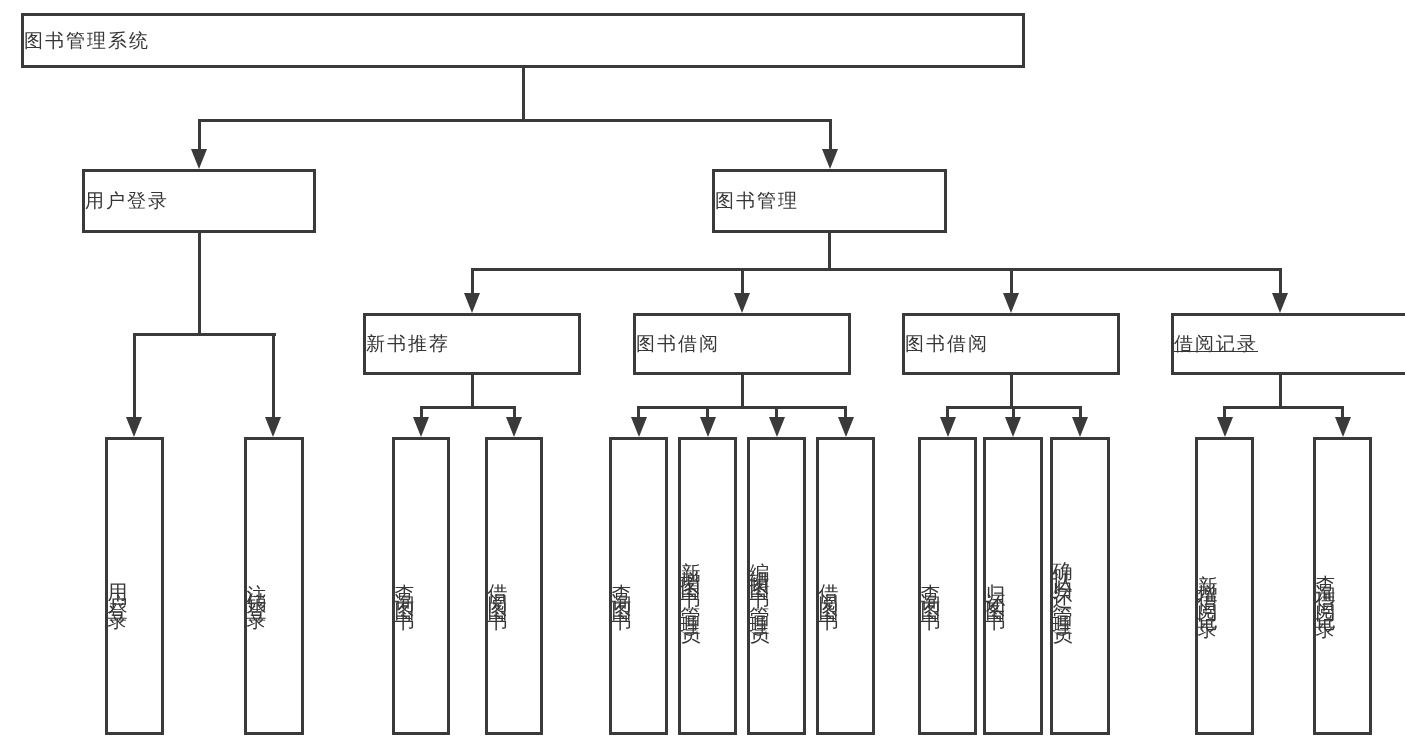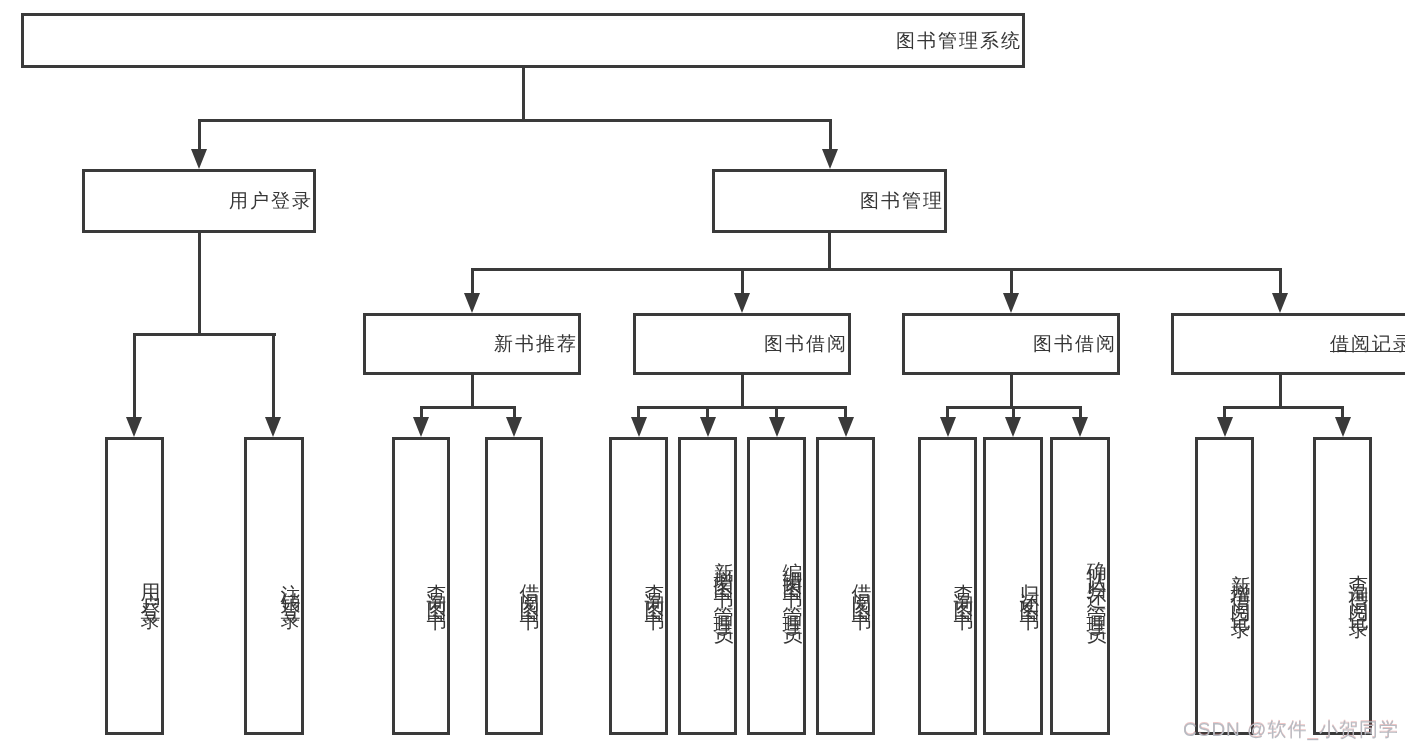--- a/index.html
+++ b/index.html
@@ -7,21 +7,21 @@
     --text:#363636;
     --bg:#ffffff;
     --wm:#b7bbc2;
   }
   *{margin:0;padding:0;box-sizing:border-box;}
   html,body{width:1405px;height:747px;background:var(--bg);
     font-family:"Liberation Sans",sans-serif;}
   .canvas{position:relative;width:1405px;height:747px;background:var(--bg);overflow:hidden;}
 
   .box{position:absolute;border:3px solid var(--line);background:#fff;
-    display:flex;align-items:center;justify-content:flex-end;color:var(--text);}
+    display:flex;align-items:center;justify-content:flex-start;color:var(--text);}
   .hlabel{font-size:19px;letter-spacing:2px;color:var(--text);white-space:nowrap;}
   .vbox .vlabel{writing-mode:vertical-rl;text-orientation:mixed;
     font-size:20px;letter-spacing:9px;line-height:1;color:var(--text);}
 
   .vl{position:absolute;width:3px;background:var(--line);}
   .hl{position:absolute;height:3px;background:var(--line);}
   .ah{position:absolute;width:0;height:0;
     border-left:8px solid transparent;border-right:8px solid transparent;
     border-top:20px solid var(--line);}
 
@@ -155,14 +155,13 @@
   <div class="ah" style="left:1005px;top:417px;"></div>
   <div class="ah" style="left:1072px;top:417px;"></div>
 
   <div class="vl" style="left:1278.5px;top:375px;height:34px;"></div>
   <div class="hl" style="left:1223px;top:406px;width:121px;"></div>
   <div class="vl" style="left:1223px;top:406px;height:14px;"></div>
   <div class="vl" style="left:1341px;top:406px;height:14px;"></div>
   <div class="ah" style="left:1216.5px;top:417px;"></div>
   <div class="ah" style="left:1334.5px;top:417px;"></div>
 
-  <div class="watermark">CSDN @软件_小贺同学</div>
 </div>
 
 </body></html>

